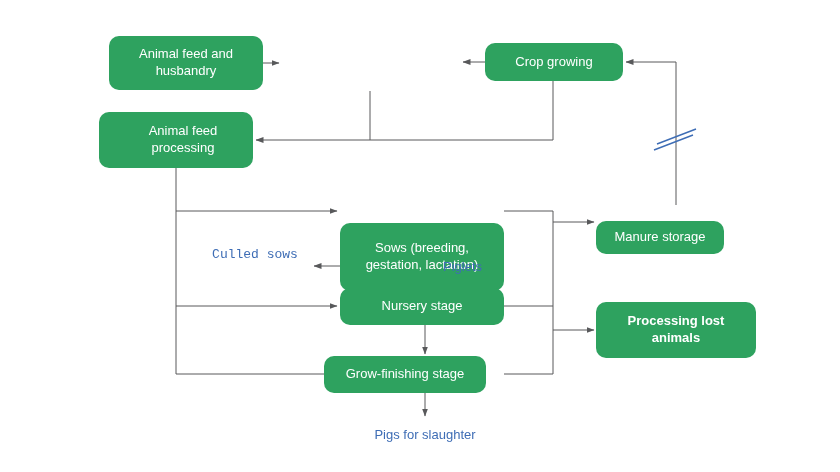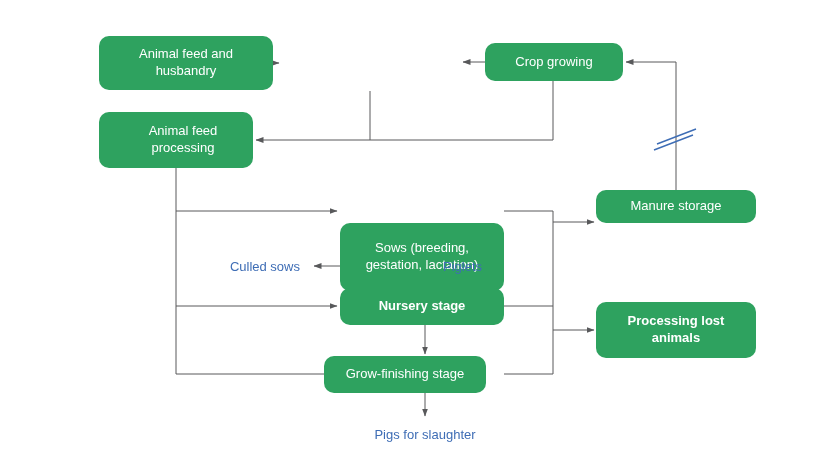--- a/index.html
+++ b/index.html
@@ -17,36 +17,36 @@
   .node{
     position:absolute;
     background:var(--node-fill,#2ea25f);
     color:var(--node-text,#ffffff);
     border-radius:10px;
     display:flex;align-items:center;justify-content:center;
     text-align:center;
     font-size:13px;line-height:1.3;
     padding:4px 10px;box-sizing:border-box;
   }
-  .n-afh{left:99px;top:36px;width:174px;height:54px;}
+  .n-afh{left:109px;top:36px;width:154px;height:54px;}
   .n-proc{left:282px;top:35px;width:178px;height:56px;}
   .n-crop{left:485px;top:43px;width:138px;height:38px;}
   .n-afp{left:99px;top:112px;width:154px;height:56px;padding-left:24px;}
   .n-sows{left:340px;top:181px;width:164px;height:68px;margin-top:42px;}
-  .n-manure{left:596px;top:190px;width:160px;height:33px;}
-  .n-nursery{left:340px;top:288px;width:164px;height:37px;font-weight:bold;}
+  .n-manure{left:596px;top:221px;width:128px;height:33px;}
+  .n-nursery{left:340px;top:288px;width:164px;height:37px;}
   .n-lost{left:596px;top:302px;width:160px;height:56px;font-weight:bold;}
   .n-grow{left:324px;top:356px;width:162px;height:37px;}
   .flow-label{
     position:absolute;
     color:var(--flow-label,#3e6db5);
     font-size:13px;line-height:1;
     white-space:nowrap;
   }
-  .l-culled{left:210px;top:260px;width:90px;text-align:right;}
+  .l-culled{left:210px;top:248px;width:90px;text-align:center;font-family:Liberation Mono, monospace;}
   .l-piglets{left:443px;top:260px;}
   .l-slaughter{left:350px;top:428px;width:150px;text-align:center;}
 </style>
 </head>
 <body>
 
 <div class="canvas">
 
   <svg class="wires" viewBox="0 0 840 472" xmlns="http://www.w3.org/2000/svg">
     <defs>

